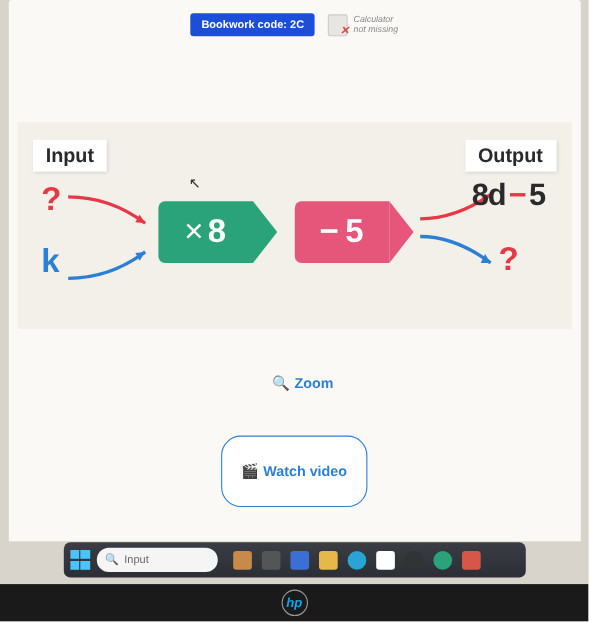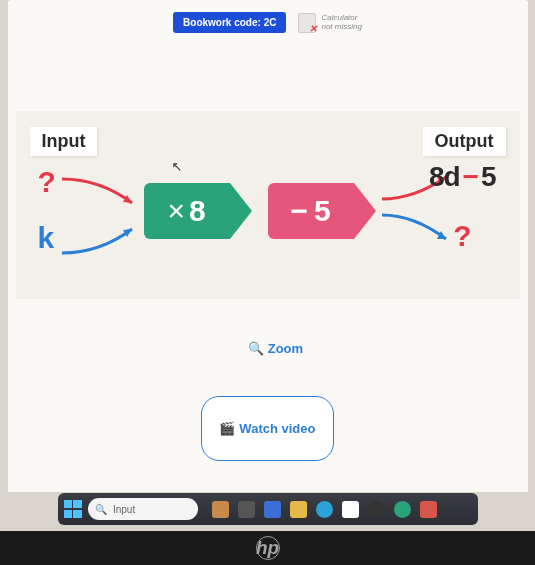--- a/index.html
+++ b/index.html
@@ -207,23 +207,23 @@
       height: 34px;
       background: #1a1a1a;
       display: flex;
       align-items: center;
       justify-content: center;
     }
     .hp {
       width: 24px; height: 24px;
       border: 1.5px solid #999;
       border-radius: 50%;
-      color: #a3a3a3;
+      color: #0ea5e9;
       font-style: italic;
-      font-size: 19px;
+      font-size: 12px;
       font-weight: bold;
       display: flex;
       align-items: center;
       justify-content: center;
     }
   </style>
 </head>
 <body>
 
 <div class="screen">

